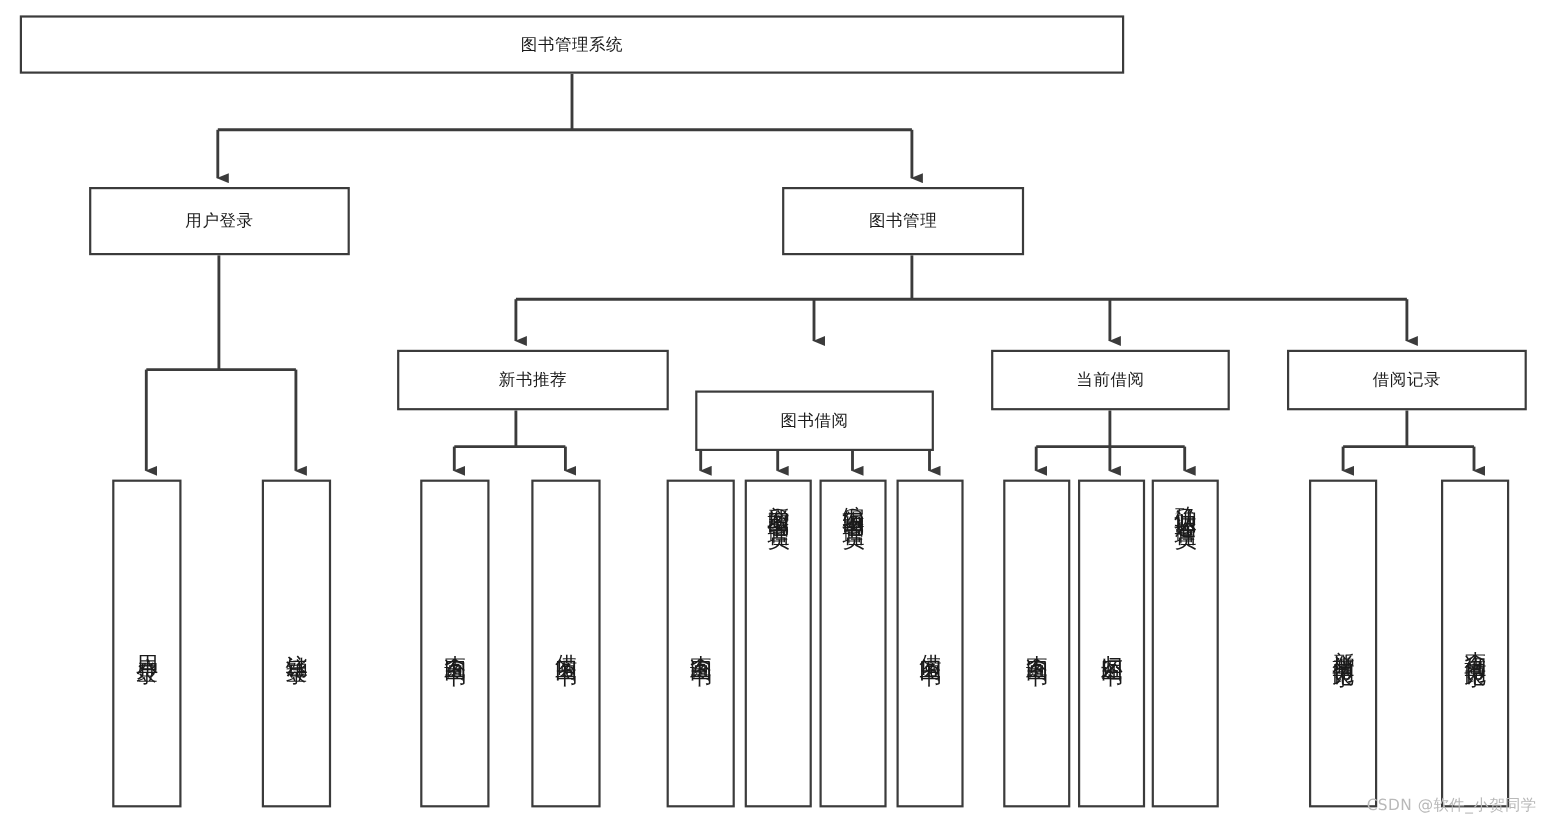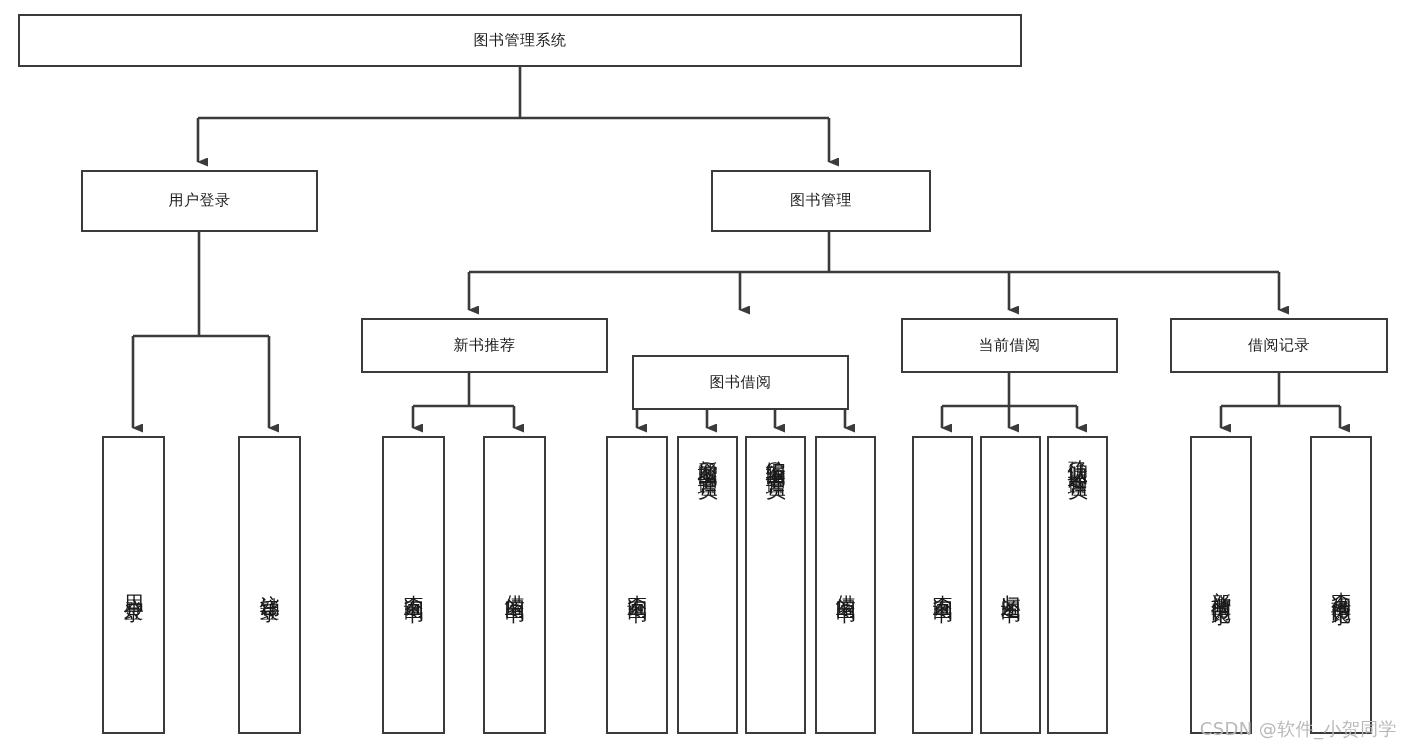--- a/index.html
+++ b/index.html
@@ -57,21 +57,21 @@
   }
   .node-vertical.center-v {
     align-items: center;
     padding-top: 0;
   }
   #watermark {
     position: absolute;
     right: 8px;
     bottom: 6px;
     color: #b9b9b9;
-    font-size: 18px;
+    font-size: 14px;
     white-space: nowrap;
     letter-spacing: 0.4px;
   }
 </style>
 </head>
 <body>
 
 <div id="diagram-root">
 
   <svg id="tree-svg" viewBox="0 0 1405 747">

